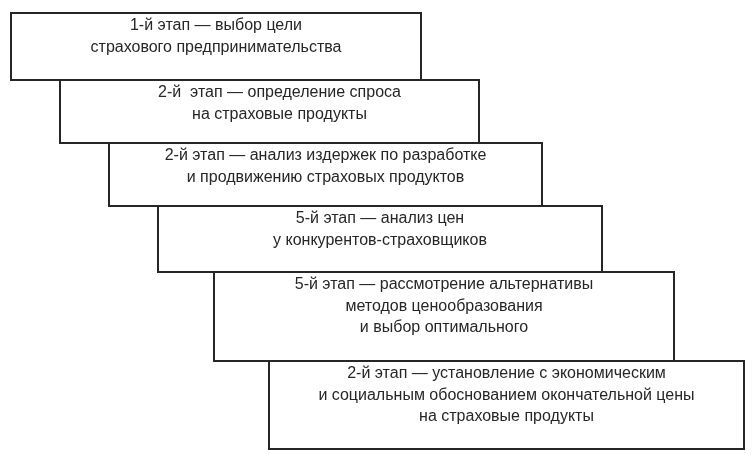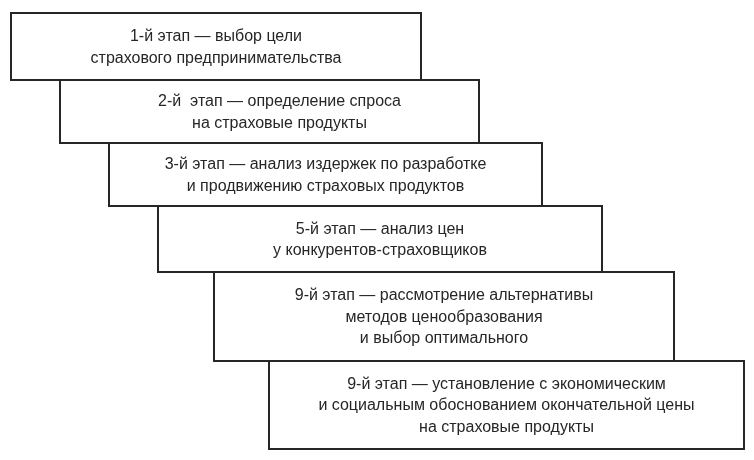--- a/index.html
+++ b/index.html
@@ -17,21 +17,20 @@
   .diagram {
     position: absolute;
     inset: 0;
   }
   .stage {
     position: absolute;
     box-sizing: border-box;
     background: var(--fill, #ffffff);
     border: 2px solid var(--line, #262626);
     display: flex;
-    align-items: center;
     justify-content: center;
   }
   .stage-text {
     margin: 0;
     padding: 0 6px;
     text-align: center;
     white-space: pre-wrap;
     font-size: 16px;
     line-height: 21.5px;
     color: var(--ink, #262626);
@@ -53,34 +52,34 @@
     <p class="stage-text">1-й этап — выбор цели
 страхового предпринимательства</p>
   </div>
 
   <div class="stage s2">
     <p class="stage-text">2-й  этап — определение спроса
 на страховые продукты</p>
   </div>
 
   <div class="stage s3">
-    <p class="stage-text">3-й этап — анализ издержек по разработке
+    <p class="stage-text">2-й этап — анализ издержек по разработке
 и продвижению страховых продуктов</p>
   </div>
 
   <div class="stage s4">
     <p class="stage-text">5-й этап — анализ цен
 у конкурентов-страховщиков</p>
   </div>
 
   <div class="stage s5">
-    <p class="stage-text">9-й этап — рассмотрение альтернативы
+    <p class="stage-text">5-й этап — рассмотрение альтернативы
 методов ценообразования
 и выбор оптимального</p>
   </div>
 
   <div class="stage s6">
-    <p class="stage-text">9-й этап — установление с экономическим
+    <p class="stage-text">2-й этап — установление с экономическим
 и социальным обоснованием окончательной цены
 на страховые продукты</p>
   </div>
 
 </div>
 
 </body></html>

